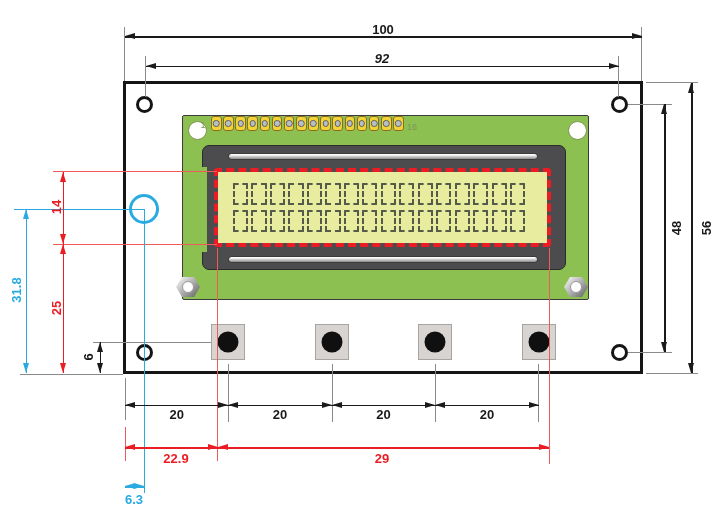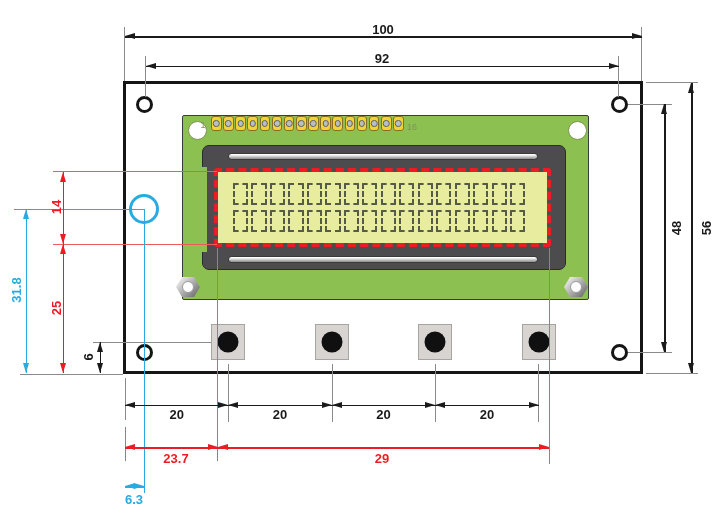--- a/index.html
+++ b/index.html
@@ -178,21 +178,21 @@
   <div class="extv" style="left:641px;top:27px;height:54px;"></div>
   <div class="extv" style="left:144.5px;top:56px;height:41px;"></div>
   <div class="extv" style="left:618px;top:56px;height:41px;"></div>
   <div class="hl ck" style="left:125px;top:36px;width:516.5px;"></div>
   <div class="ar l ck" style="left:125px;top:33.25px;"></div>
   <div class="ar r ck" style="left:631.5px;top:33.25px;"></div>
   <div class="dlab ck" style="left:383px;top:29px;">100</div>
   <div class="hl ck" style="left:145.5px;top:65.5px;width:473px;"></div>
   <div class="ar l ck" style="left:145.5px;top:62.75px;"></div>
   <div class="ar r ck" style="left:608.5px;top:62.75px;"></div>
-  <div class="dlab ck" style="left:382px;top:58px;">92</div>
+  <div class="dlab ck" style="left:382px;top:58px;font-style:italic;">92</div>
 
   <div class="exth" style="left:628px;top:103.5px;width:44px;"></div>
   <div class="exth" style="left:628px;top:351.5px;width:44px;"></div>
   <div class="exth" style="left:646px;top:82px;width:52px;"></div>
   <div class="exth" style="left:646px;top:373px;width:52px;"></div>
   <div class="vl ck" style="left:664px;top:104px;height:248px;"></div>
   <div class="ar u ck" style="left:661.25px;top:104px;"></div>
   <div class="ar d ck" style="left:661.25px;top:342px;"></div>
   <div class="dlab rot ck" style="left:676px;top:228px;">48</div>
   <div class="vl ck" style="left:691px;top:83px;height:290px;"></div>
@@ -242,21 +242,21 @@
   <div class="dlab ck" style="left:486.9px;top:414px;">20</div>
 
   <div class="extv red" style="left:124.5px;top:427px;height:34px;"></div>
   <div class="extv red" style="left:217px;top:248px;height:213px;"></div>
   <div class="extv red" style="left:548.5px;top:248px;height:216px;"></div>
   <div class="hl cr" style="left:125px;top:447px;width:423.5px;"></div>
   <div class="ar l cr" style="left:125px;top:444.25px;"></div>
   <div class="ar r cr" style="left:207.5px;top:444.25px;"></div>
   <div class="ar l cr" style="left:217.5px;top:444.25px;"></div>
   <div class="ar r cr" style="left:538.5px;top:444.25px;"></div>
-  <div class="dlab cr" style="left:176px;top:458px;">23.7</div>
+  <div class="dlab cr" style="left:176px;top:458px;">22.9</div>
   <div class="dlab cr" style="left:382px;top:458px;">29</div>
 
   <div class="extv cyan" style="left:143.6px;top:209px;height:284px;"></div>
   <div class="hl cc" style="left:125px;top:486px;width:18.6px;"></div>
   <div class="ar l cc" style="left:125px;top:483.25px;"></div>
   <div class="ar r cc" style="left:133.6px;top:483.25px;"></div>
   <div class="dlab cc" style="left:134px;top:499px;">6.3</div>
 
 <div class="btn" style="left: 211.4px;"></div>
     <div class="btn" style="left: 314.8px;"></div>

